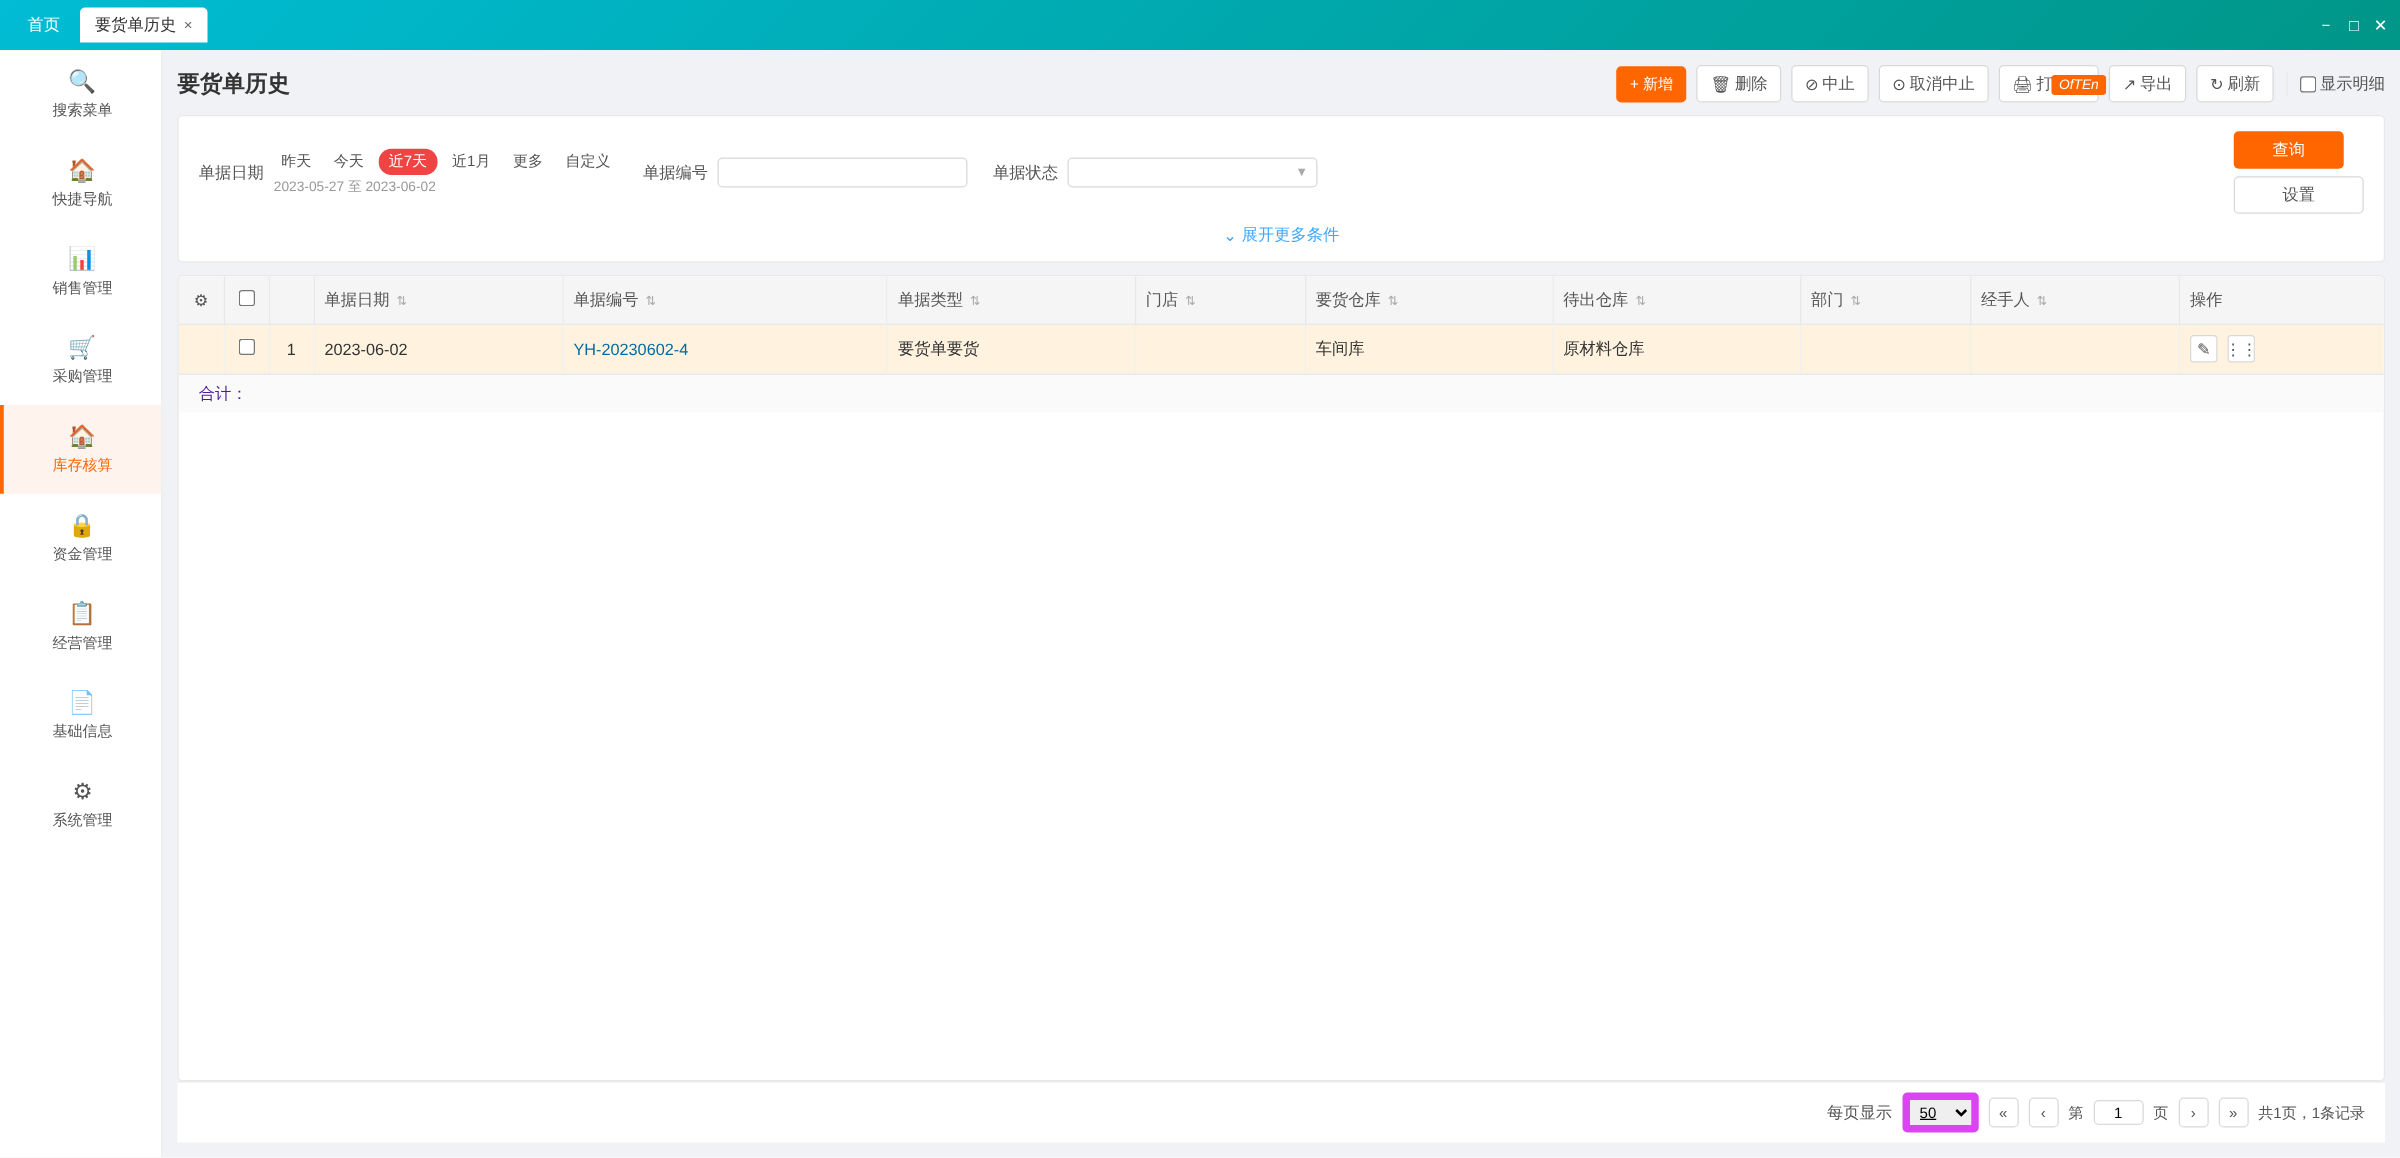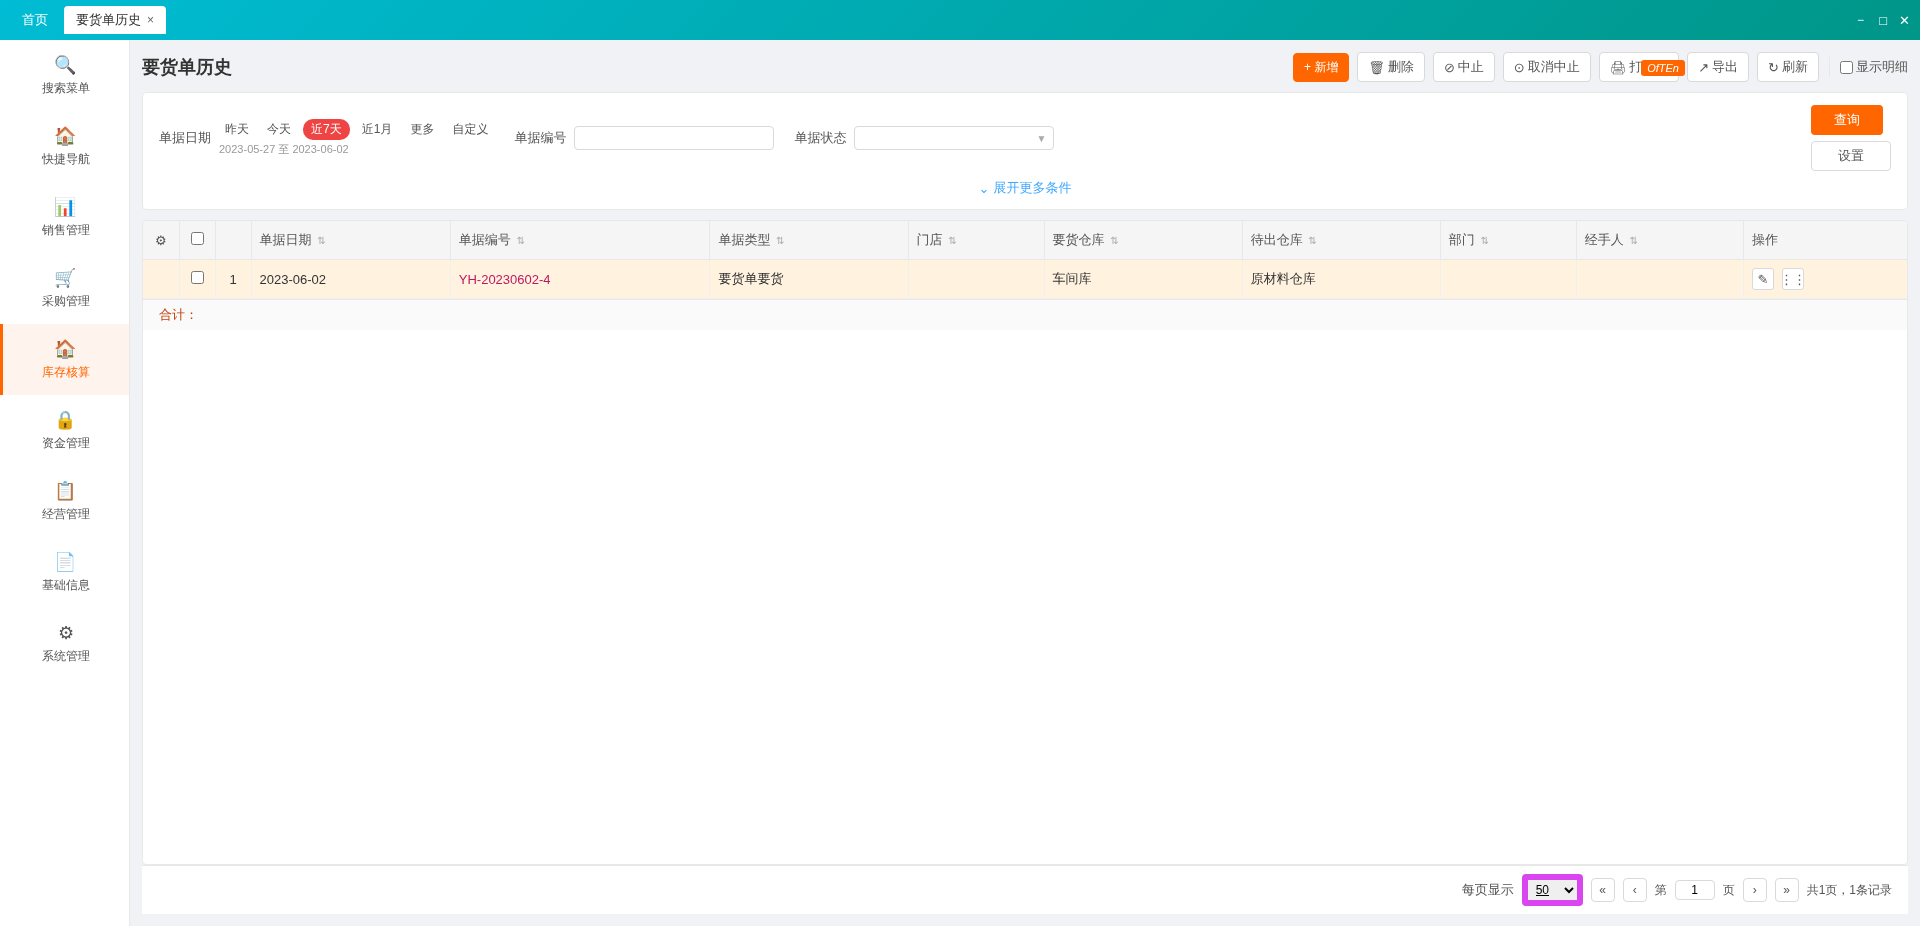--- a/index.html
+++ b/index.html
@@ -239,31 +239,31 @@
       margin-left: auto;
     }
     .query-btn {
       background: #ff6600;
       border: none;
       border-radius: 4px;
       color: #fff;
       padding: 6px 20px;
       cursor: pointer;
       font-size: 13px;
-      width: 72px;
+      width: 88px;
     }
     .setting-btn {
       background: #fff;
       border: 1px solid #d9d9d9;
       border-radius: 4px;
       color: #555;
       padding: 5px 20px;
       cursor: pointer;
       font-size: 13px;
-      width: 80px;
+      width: 104px;
     }
 
     
     .table-container {
       flex: 1;
       background: #fff;
       border-radius: 4px;
       border: 1px solid #e8e8e8;
       overflow: auto;
       display: flex;
@@ -291,21 +291,21 @@
     .sort-icon { color: #aaa; font-size: 10px; margin-left: 2px; }
     tbody tr { border-bottom: 1px solid #f0f0f0; }
     tbody tr.highlighted { background: #fff3e0; }
     tbody td {
       padding: 8px 8px;
       color: #333;
       white-space: nowrap;
       border-right: 1px solid #f0f0f0;
     }
     tbody td:last-child { border-right: none; }
-    .link-text { color: #be185d; cursor: pointer; text-decoration: none; }
+    .link-text { color: #0369a1; cursor: pointer; text-decoration: none; }
     .row-actions { display: flex; gap: 8px; }
     .row-action-btn {
       width: 22px; height: 22px;
       border: 1px solid #d9d9d9;
       border-radius: 3px;
       display: flex; align-items: center; justify-content: center;
       cursor: pointer;
       background: #fff;
       font-size: 12px;
       color: #555;
@@ -316,21 +316,21 @@
     .checkbox-col { width: 36px; text-align: center; }
     .row-num-col { width: 36px; text-align: center; }
 
     
     .footer-bar {
       background: #fafafa;
       border-top: 1px solid #e8e8e8;
       padding: 6px 16px;
       display: flex;
       align-items: center;
-      color: #c2410c;
+      color: #4c1d95;
       font-size: 13px;
       flex-shrink: 0;
     }
     .footer-total { min-width: 80px; }
 
     
     .pagination-bar {
       background: #fff;
       border-top: 1px solid #e8e8e8;
       padding: 8px 16px;

